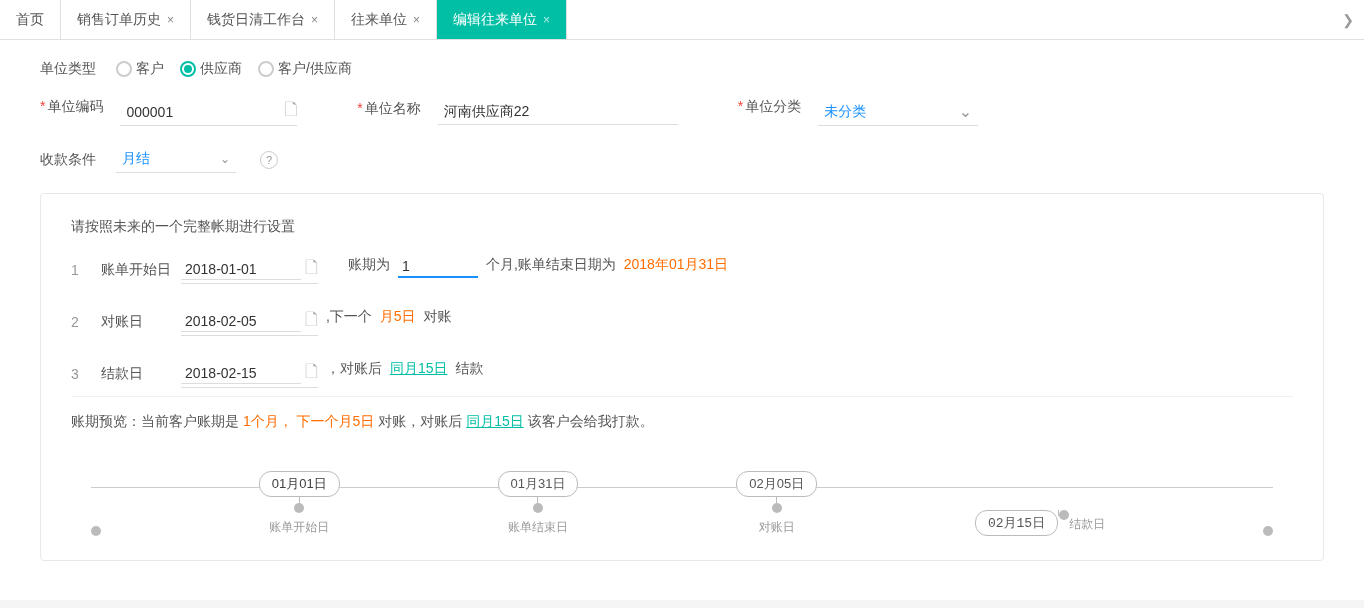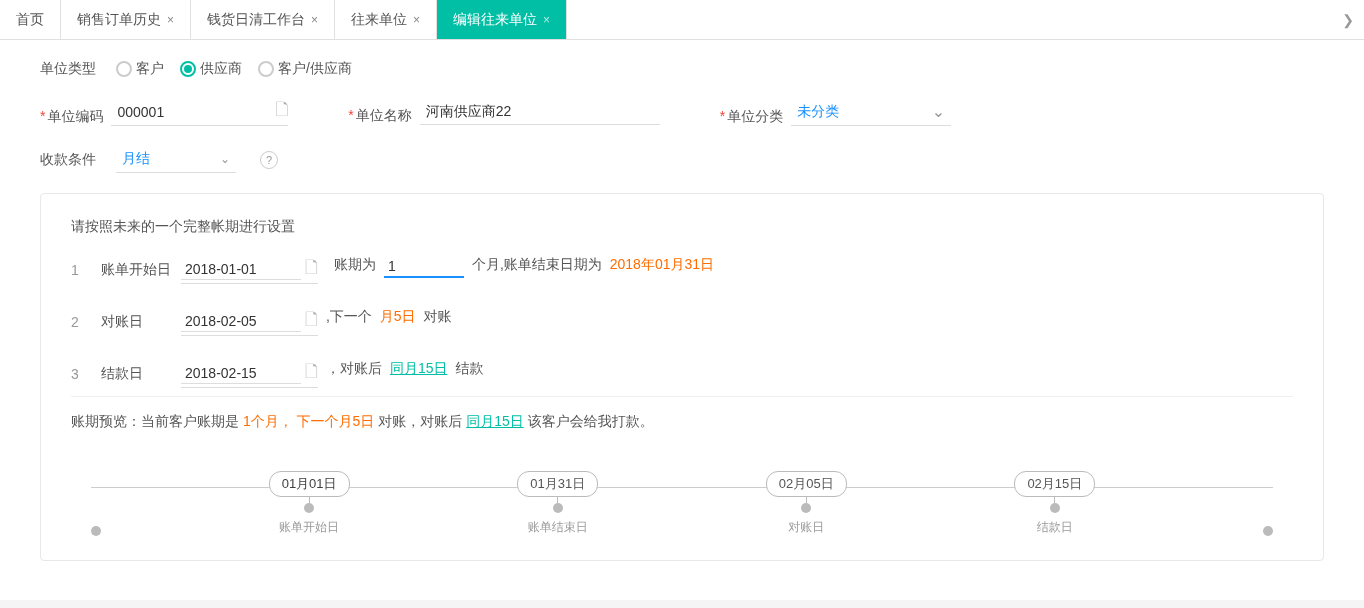--- a/index.html
+++ b/index.html
@@ -125,22 +125,22 @@
       width: 160px;
     }
     .calendar-icon {
       color: #aaa;
       font-size: 16px;
       cursor: pointer;
     }
 
     .field-group {
       display: flex;
-      align-items: flex-end;
-      gap: 8px;
+      align-items: flex-start;
+      gap: 17px;
     }
 
     .dropdown-wrapper {
       display: flex;
       align-items: center;
       border-bottom: 1px solid #ddd;
       cursor: pointer;
       padding: 4px 6px;
       min-width: 120px;
     }
@@ -319,21 +319,21 @@
     <div class="panel-hint">请按照未来的一个完整帐期进行设置</div>
 
     <div class="setting-row">
       <span class="setting-number">1</span>
       <span class="setting-label">账单开始日</span>
       <div class="setting-input-area">
         <div class="input-with-icon">
           <input type="text" value="2018-01-01" style="border-top: none; border-right: none; border-left: none; border-image: initial; border-bottom: 1px solid rgb(221, 221, 221); outline: none; font-size: 14px; width: 120px; padding: 2px 4px;">
           <span class="calendar-icon">🗋</span>
         </div>
-        <span class="inline-text" style="margin-left:8px;">账期为</span>
+        <span class="inline-text" style="margin-left:22px;">账期为</span>
         <input type="text" class="month-input" value="1" style="width: 80px; border-top: none; border-right: none; border-left: none; border-image: initial; border-bottom: 2px solid rgb(24, 144, 255); outline: none; font-size: 14px; padding: 2px 4px;">
         <span class="inline-text">个月,账单结束日期为</span>
         <span class="orange-text">2018年01月31日</span>
       </div>
     </div>
 
     <div class="setting-row">
       <span class="setting-number">2</span>
       <span class="setting-label">对账日</span>
       <div class="setting-input-area">
@@ -392,21 +392,21 @@
           <div style="font-size:12px;color:#999;margin-top:6px;white-space:nowrap;">账单结束日</div>
         </div>
 
         <div style="display:flex;flex-direction:column;align-items:center;">
           <div style="background:#fff;border:1px solid #bbb;border-radius:12px;padding:3px 12px;font-size:13px;color:#555;white-space:nowrap;">02月05日</div>
           <div style="width:1px;height:6px;background:#bbb;"></div>
           <div style="width:10px;height:10px;border-radius:50%;background:#bbb;"></div>
           <div style="font-size:12px;color:#999;margin-top:6px;white-space:nowrap;">对账日</div>
         </div>
 
-        <div style="display:flex;flex-direction:column;align-items:center;">
+        <div style="display:flex;font-family:Liberation Mono, monospace;">
           <div style="background:#fff;border:1px solid #bbb;border-radius:12px;padding:3px 12px;font-size:13px;color:#555;white-space:nowrap;">02月15日</div>
           <div style="width:1px;height:6px;background:#bbb;"></div>
           <div style="width:10px;height:10px;border-radius:50%;background:#bbb;"></div>
           <div style="font-size:12px;color:#999;margin-top:6px;white-space:nowrap;">结款日</div>
         </div>
 
         <div style="display:flex;flex-direction:column;align-items:center;">
           <div style="width:10px;height:10px;border-radius:50%;background:#bbb;margin-top:21px;"></div>
         </div>
 

